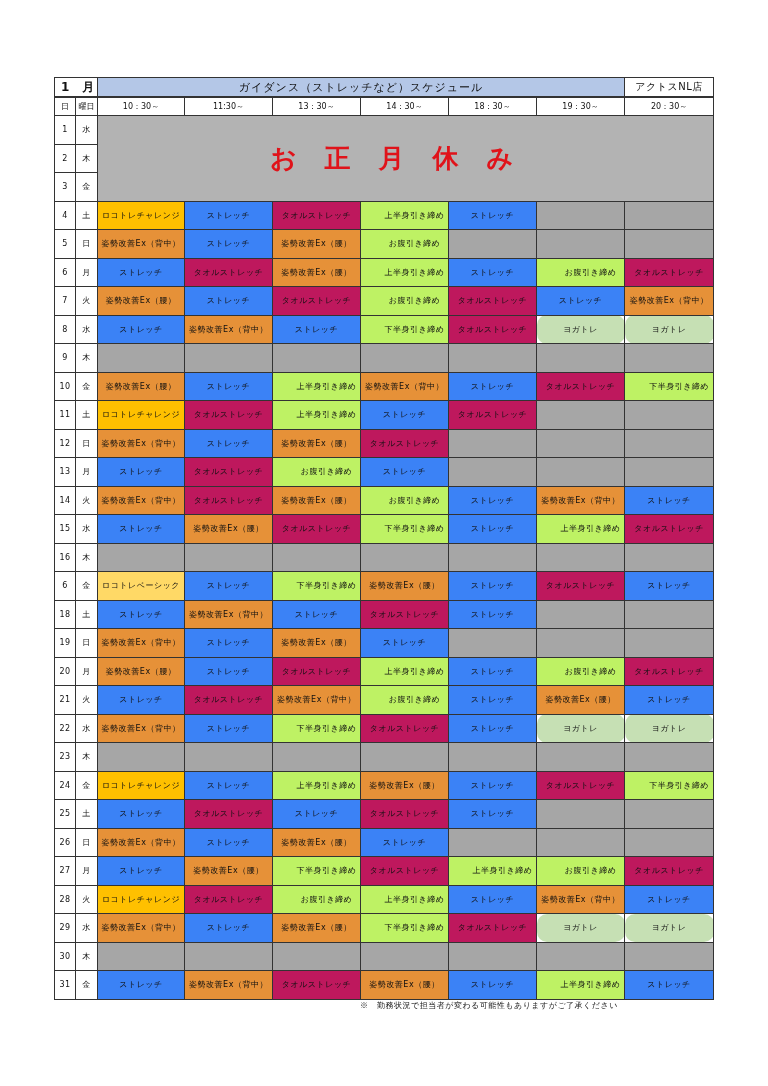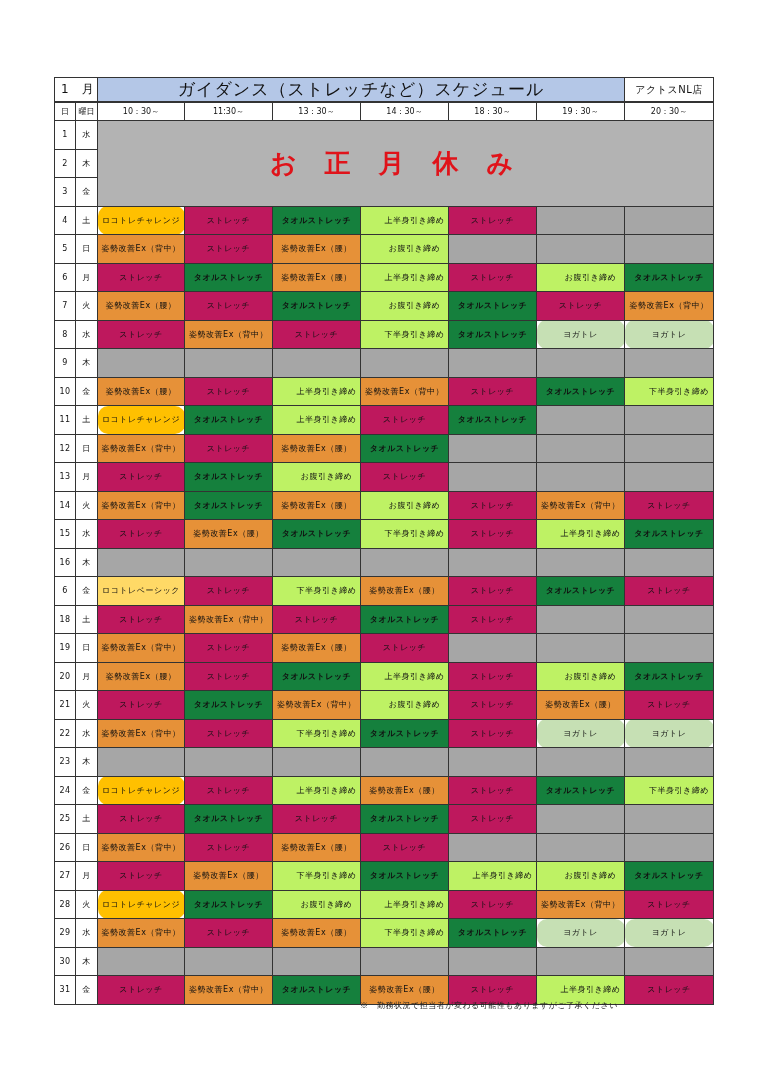--- a/index.html
+++ b/index.html
@@ -3,32 +3,32 @@
 <meta charset="utf-8">
 <style>
   html, body { margin:0; padding:0; background:#ffffff; }
   body { width:768px; height:1086px; position:relative; font-family:"DejaVu Sans", sans-serif; color:#111; }
   .sheet { position:absolute; left:54px; top:77px; width:659px; }
   table { border-collapse:collapse; table-layout:fixed; width:659px; }
   td { border:1px solid #333; text-align:center; vertical-align:middle; padding:0; overflow:hidden; white-space:nowrap; font-size:8px; letter-spacing:0.5px; }
   tr.title-row td { height:18px; border-bottom:2px solid #333; }
   tr.head-row td { height:17px; font-size:8px; letter-spacing:0; }
   tr.day-row td { height:27.5px; }
-  .month { font-size:12px; font-weight:normal; text-align:left; padding-left:6px; }
-  .title { background:#b4c7e7; font-size:17px; letter-spacing:1px; }
+  .month { font-size:12px; font-weight:bold; text-align:left; padding-left:6px; }
+  .title { background:#b4c7e7; font-size:11px; letter-spacing:1px; }
   .store { font-size:10px; font-weight:normal; background:#fff; }
   .dnum, .dow { font-size:8px; }
   .holiday { background:#b3b3b3; color:#e0131a; font-size:26px; font-weight:bold; letter-spacing:28px; }
-  .c-white { background:#be185d; }
+  .c-white { background:#3b82f6; }
   .c-gray { background:#a6a6a6; }
   .c-orange { background:#e69138; }
-  .c-pink { background:#15803d;font-weight:bold; }
+  .c-pink { background:#be185d; }
   .c-blue { background:#bef264;padding-left:20px; }
   .c-green { background:#c6e0b4;border-radius:10px; }
-  .c-gold { background:#ffc000;border-radius:10px; }
+  .c-gold { background:#ffc000; }
   .c-lightgold { background:#ffd966; }
   .note { position:absolute; left:360px; top:1000px; font-size:8px; letter-spacing:0.5px; color:#222;font-family:Liberation Mono, monospace; }
 </style>
 </head>
 <body>
 
 <div class="sheet">
   <table>
     <colgroup>
       <col style="width:21px">

